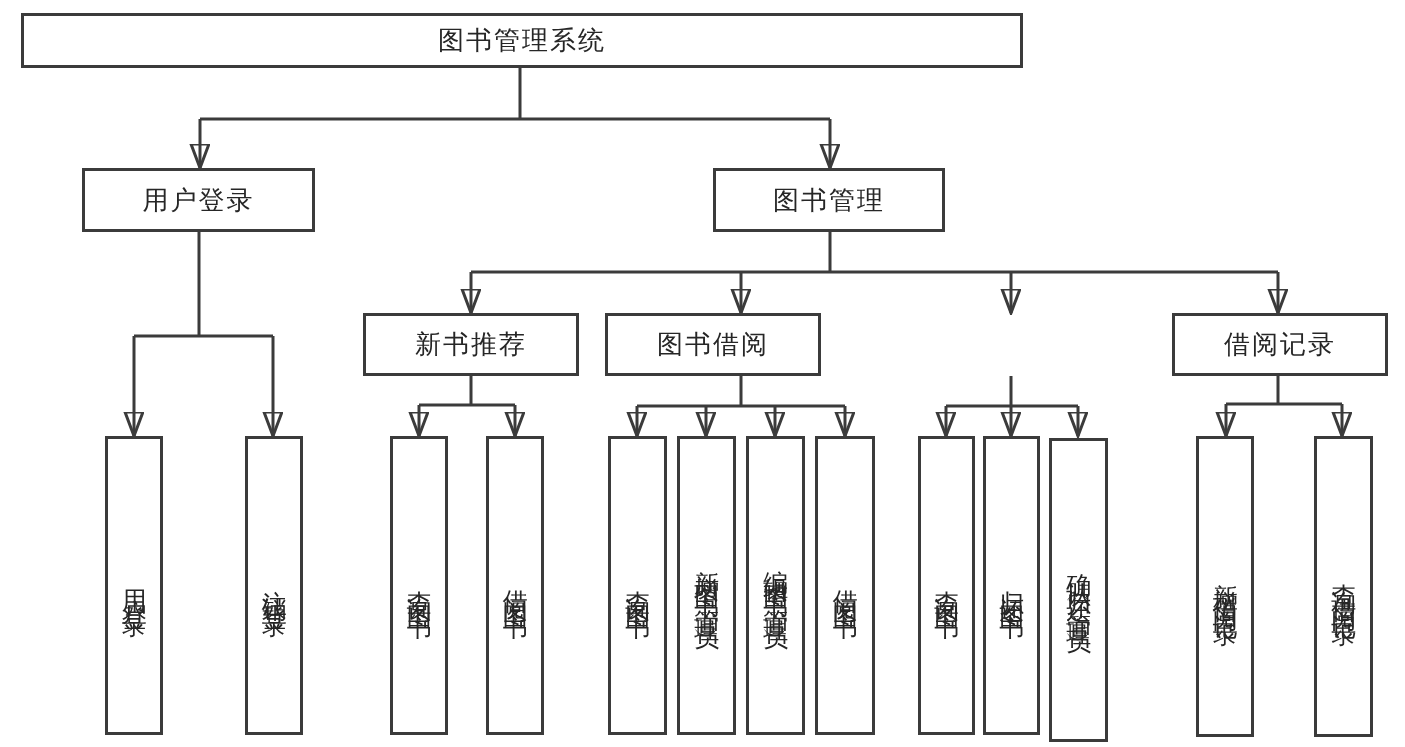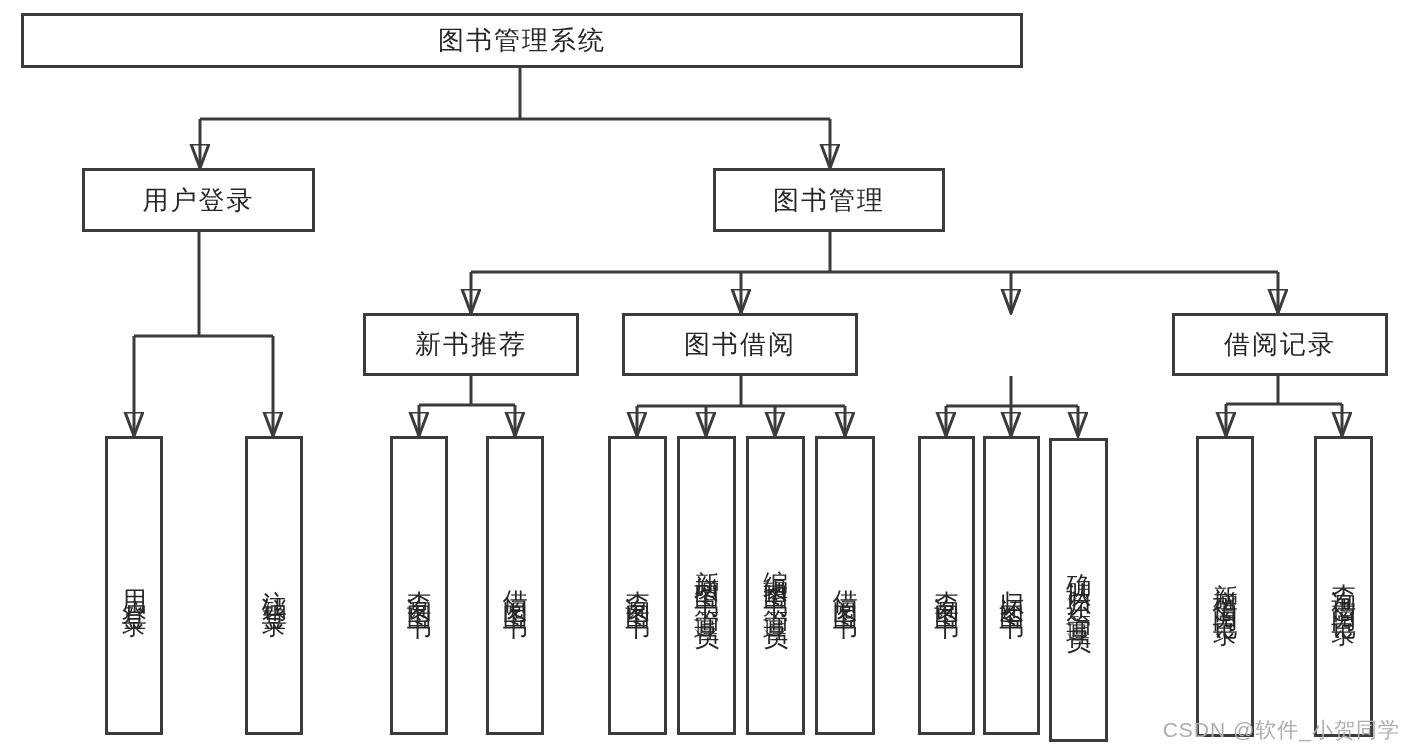--- a/index.html
+++ b/index.html
@@ -91,21 +91,21 @@
   <div class="node" style="left:82px;top:168px;width:233px;height:64px">
     <span>用户登录</span>
   </div>
   <div class="node" style="left:713px;top:168px;width:232px;height:64px">
     <span>图书管理</span>
   </div>
 
   <div class="node" style="left:363px;top:313px;width:216px;height:63px">
     <span>新书推荐</span>
   </div>
-  <div class="node" style="left:622px;top:313px;width:236px;height:63px">
+  <div class="node" style="left:605px;top:313px;width:216px;height:63px">
     <span>图书借阅</span>
   </div>
   <div class="node" style="left:1172px;top:313px;width:216px;height:63px">
     <span>借阅记录</span>
   </div>
 
   <div class="node leaf" style="left:105px;top:436px;width:58px;height:299px">
     <span class="vtext">用户登录</span>
   </div>
   <div class="node leaf" style="left:245px;top:436px;width:58px;height:299px">
@@ -142,15 +142,14 @@
     <span class="vtext">确认归还（管理员）</span>
   </div>
 
   <div class="node leaf" style="left:1196px;top:436px;width:58px;height:301px">
     <span class="vtext">新增借阅记录</span>
   </div>
   <div class="node leaf" style="left:1314px;top:436px;width:59px;height:301px">
     <span class="vtext">查询借阅记录</span>
   </div>
 
-  <div class="watermark">CSDN @软件_小贺同学</div>
 
 </div>
 
 </body></html>

